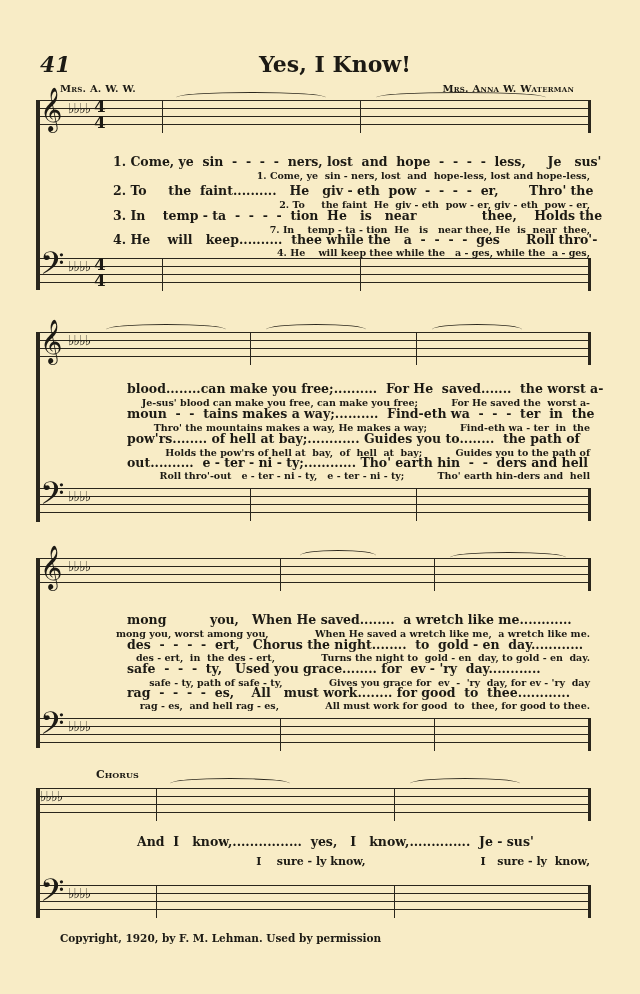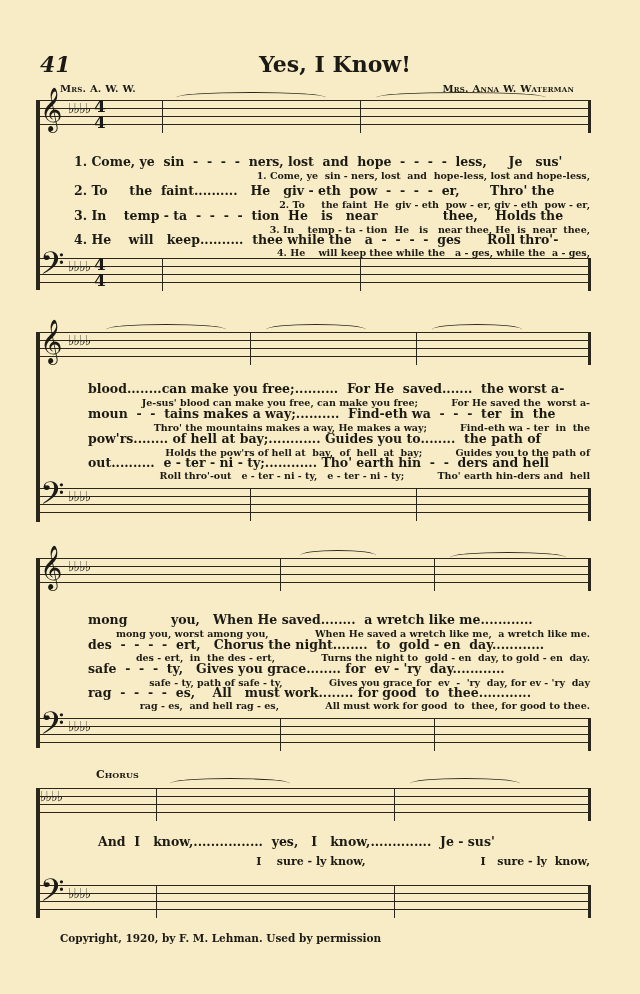--- a/index.html
+++ b/index.html
@@ -23,21 +23,21 @@
   }
   .brace { position: absolute; left: 36px; width: 4px; background: #2a261c; }
   .barline { position: absolute; top: 0; width: 1px; height: 33px; background: #2a261c; }
   .barline.end { width: 3px; }
   .clef { position: absolute; left: 4px; top: -10px; font-size: 38px; line-height: 1; font-family: "DejaVu Sans", sans-serif; }
   .keysig { position: absolute; left: 32px; top: 0; font-size: 14px; letter-spacing: -1px; font-family: "DejaVu Sans", sans-serif; }
   .timesig { position: absolute; left: 58px; top: -2px; font-size: 17px; font-weight: bold; line-height: 16px; text-align: center; }
   .slur { position: absolute; height: 10px; border-top: 1.5px solid #2a261c; border-radius: 50% 50% 0 0; }
 
   .lyric-row { position: absolute; left: 72px; right: 50px; white-space: pre; }
-  .lyric-row.main { font-size: 12.5px; font-weight: bold; }
+  .lyric-row.main { font-size: 12.5px; font-weight: bold; margin-left: 39px; }
   .lyric-row.sub { font-size: 9.5px; font-weight: bold; left: 96px; text-align: right; }
   .chorus-label { position: absolute; left: 96px; top: 768px; font-size: 11px; font-variant: small-caps; font-weight: bold; }
   .copyright { position: absolute; left: 60px; top: 932px; font-size: 10.5px; font-weight: bold; }
 </style>
 </head>
 <body>
 
 <div class="page-number">41</div>
 <div class="title">Yes, I Know!</div>
 <div class="credit left">Mrs. A. W. W.</div>
@@ -60,21 +60,21 @@
   <span class="timesig">4<br>4</span>
   <div class="barline" style="left:126px"></div>
   <div class="barline" style="left:324px"></div>
   <div class="barline end" style="left:552px"></div>
 </div>
 <div class="lyric-row main" style="top:154px;left:74px">1. Come, ye  sin  -  -  -  -  ners, lost  and  hope  -  -  -  -  less,     Je   sus'</div>
 <div class="lyric-row sub" style="top:170px;left:166px">1. Come, ye  sin - ners, lost  and  hope-less, lost and hope-less,</div>
 <div class="lyric-row main" style="top:183px;left:74px">2. To     the  faint..........   He   giv - eth  pow  -  -  -  -  er,       Thro' the</div>
 <div class="lyric-row sub" style="top:199px;left:166px">2. To     the faint  He  giv - eth  pow - er, giv - eth  pow - er,</div>
 <div class="lyric-row main" style="top:208px;left:74px">3. In    temp - ta  -  -  -  -  tion  He   is   near               thee,    Holds the</div>
-<div class="lyric-row sub" style="top:224px;left:166px">3. In    temp - ta - tion  He   is   near thee, He  is  near  thee,</div>
+<div class="lyric-row sub" style="top:224px;left:166px">7. In    temp - ta - tion  He   is   near thee, He  is  near  thee,</div>
 <div class="lyric-row main" style="top:232px;left:74px">4. He    will   keep..........  thee while the   a  -  -  -  -  ges      Roll thro'-</div>
 <div class="lyric-row sub" style="top:247px;left:166px">4. He    will keep thee while the   a - ges, while the  a - ges,</div>
 
 <div class="brace" style="top:332px;height:190px"></div>
 <div class="staff" style="top:332px">
   <span class="clef">𝄞</span>
   <span class="keysig">♭♭♭♭</span>
   <div class="barline" style="left:214px"></div>
   <div class="barline" style="left:380px"></div>
   <div class="barline end" style="left:552px"></div>
@@ -112,21 +112,21 @@
   <span class="clef">𝄢</span>
   <span class="keysig">♭♭♭♭</span>
   <div class="barline" style="left:244px"></div>
   <div class="barline" style="left:398px"></div>
   <div class="barline end" style="left:552px"></div>
 </div>
 <div class="lyric-row main" style="top:612px;left:88px">mong          you,   When He saved........  a wretch like me............</div>
 <div class="lyric-row sub" style="top:628px;left:88px">mong you, worst among you,              When He saved a wretch like me,  a wretch like me.</div>
 <div class="lyric-row main" style="top:637px;left:88px">des  -  -  -  -  ert,   Chorus the night........  to  gold - en  day............</div>
 <div class="lyric-row sub" style="top:652px;left:88px">des - ert,  in  the des - ert,              Turns the night to  gold - en  day, to gold - en  day.</div>
-<div class="lyric-row main" style="top:661px;left:88px">safe  -  -  -  ty,   Gives you grace........ for  ev - 'ry  day............</div>
+<div class="lyric-row main" style="top:661px;left:88px">safe  -  -  -  ty,   Used you grace........ for  ev - 'ry  day............</div>
 <div class="lyric-row sub" style="top:677px;left:88px">safe - ty, path of safe - ty,              Gives you grace for  ev  -  'ry  day, for ev - 'ry  day</div>
 <div class="lyric-row main" style="top:685px;left:88px">rag  -  -  -  -  es,    All   must work........ for good  to  thee............</div>
 <div class="lyric-row sub" style="top:700px;left:88px">rag - es,  and hell rag - es,              All must work for good  to  thee, for good to thee.</div>
 
 <div class="chorus-label">Chorus</div>
 <div class="brace" style="top:788px;height:130px"></div>
 <div class="staff" style="top:788px">
   <span class="clef" style="left:-2px"></span>
   <span class="keysig" style="left:4px">♭♭♭♭</span>
   <div class="barline" style="left:120px"></div>

